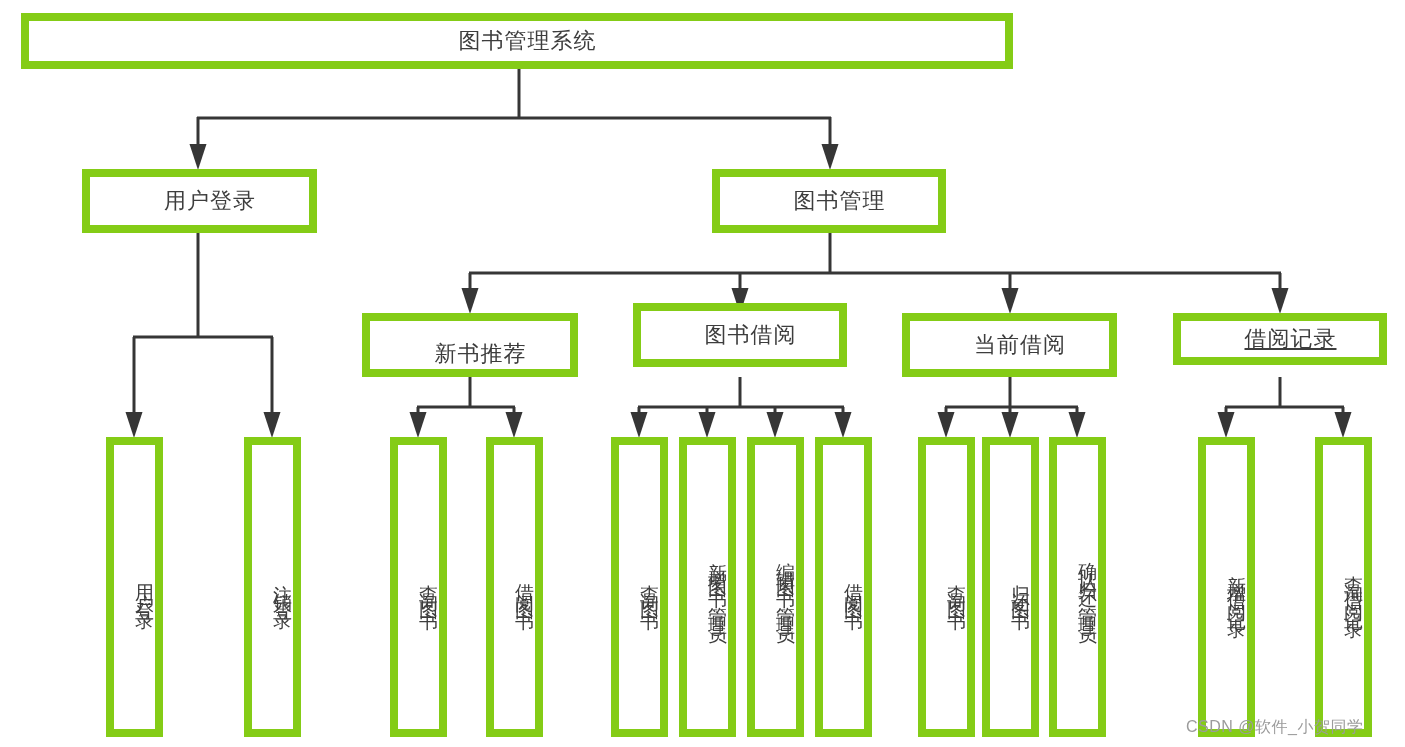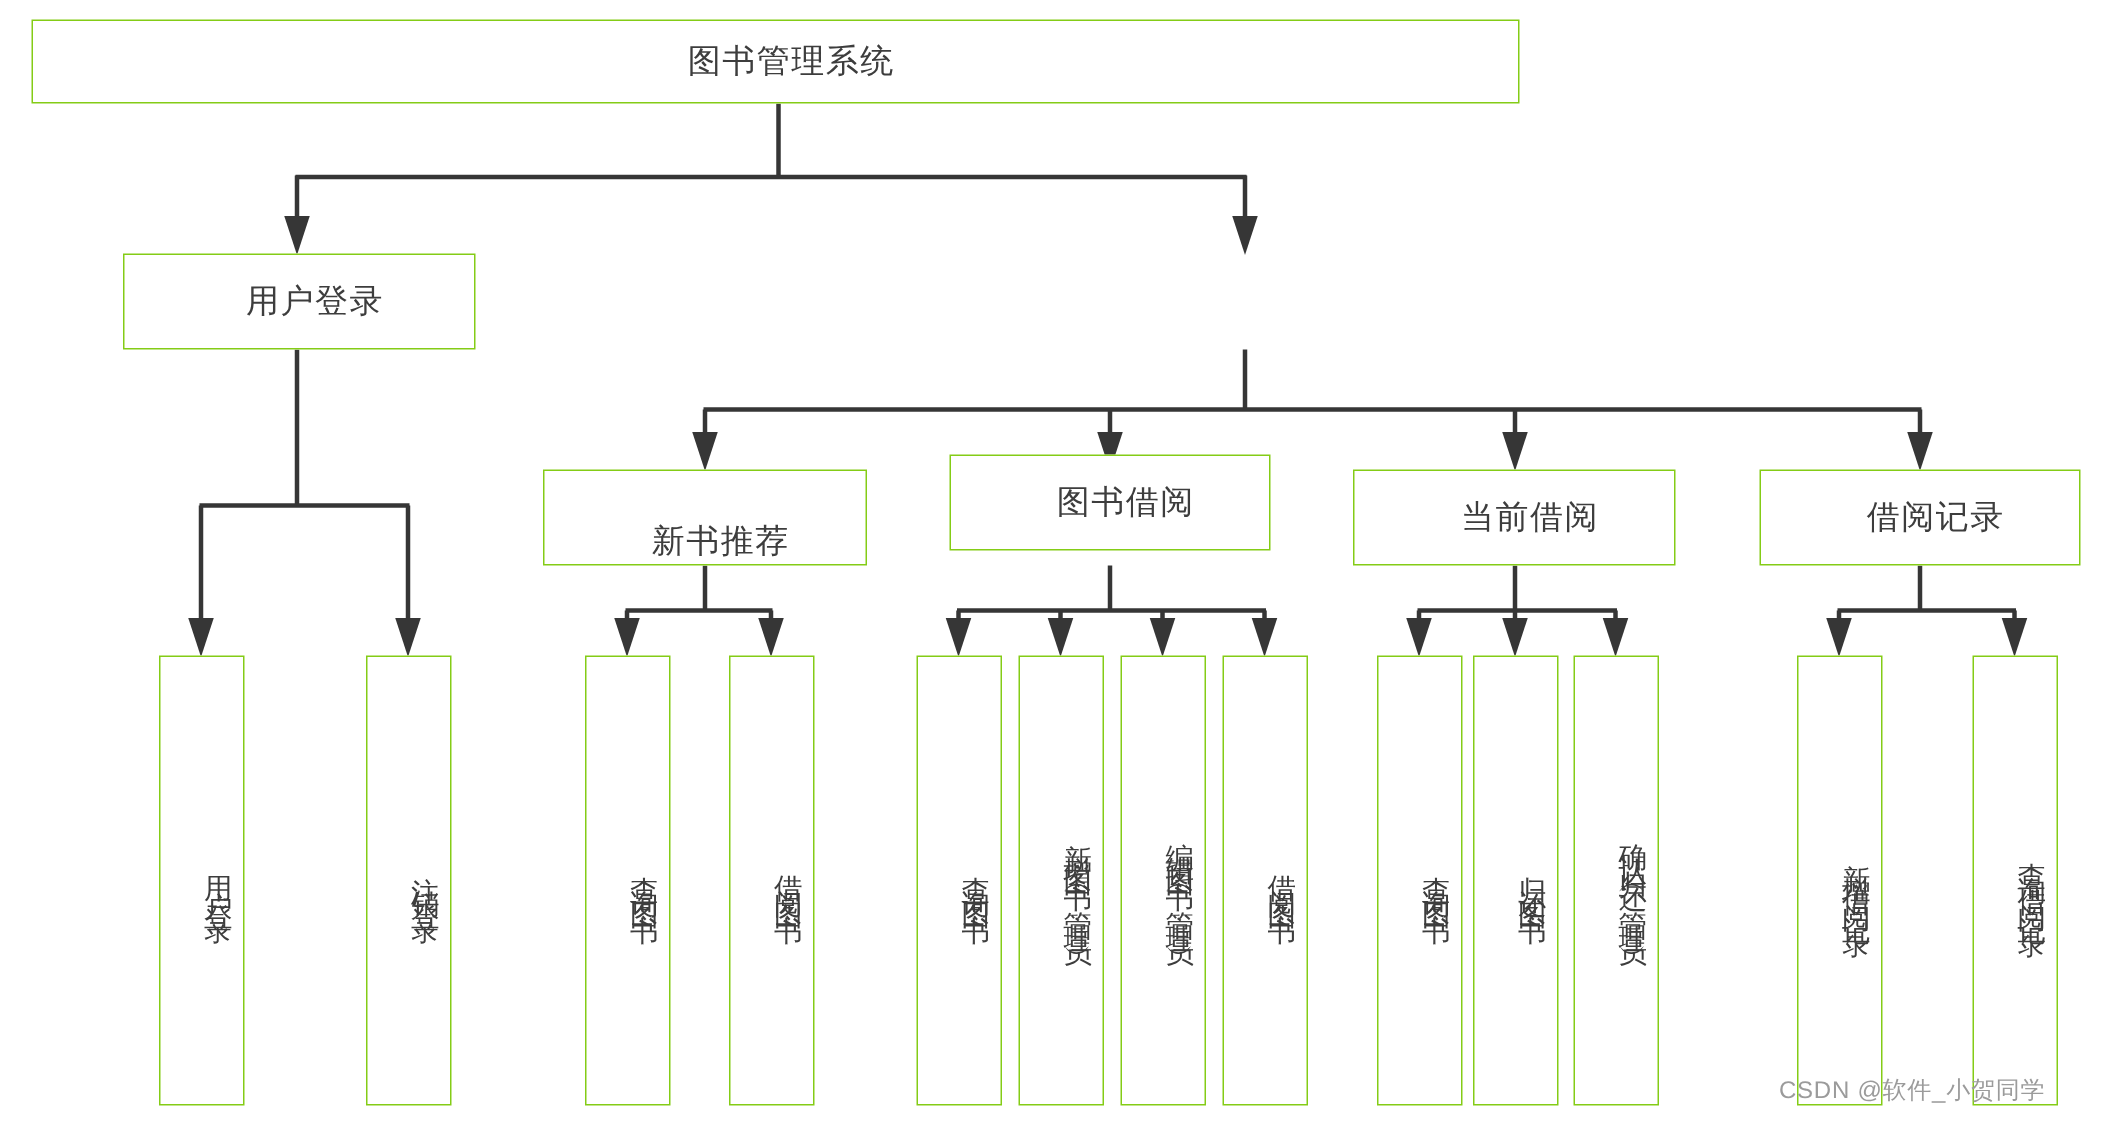--- a/index.html
+++ b/index.html
@@ -8,21 +8,21 @@
     width: 1405px;
     height: 747px;
     background: #ffffff;
     font-family: "Liberation Sans", "DejaVu Sans", sans-serif;
     overflow: hidden;
   }
   #wires { position: absolute; left: 0; top: 0; z-index: 1; }
   .box {
     position: absolute;
     box-sizing: border-box;
-    border: 1px solid #84cc16;
+    border: 8px solid #84cc16;
     background: #ffffff;
     display: flex;
     align-items: center;
     justify-content: center;
     color: #3d3d3d;
     z-index: 2;
     padding-left: 21px;
   }
   .hlabel {
     font-size: 22px;
@@ -108,31 +108,34 @@
       <polygon points="1343,438 1334.5,412 1351.5,412" fill="#363636"></polygon>
     </svg>
 
   <div class="box" style="left:21px; top:13px; width:992px; height:56px;">
     <span class="hlabel">图书管理系统</span>
   </div>
 
   <div class="box" style="left:82px; top:169px; width:235px; height:64px;">
     <span class="hlabel">用户登录</span>
   </div>
+  <div class="box" style="left:712px; top:169px; width:234px; height:64px;">
+    <span class="hlabel">图书管理</span>
+  </div>
 
   <div class="box" style="left:362px; top:313px; width:216px; height:64px;align-items:flex-end;">
     <span class="hlabel">新书推荐</span>
   </div>
   <div class="box" style="left:633px; top:303px; width:214px; height:64px;">
     <span class="hlabel">图书借阅</span>
   </div>
   <div class="box" style="left:902px; top:313px; width:215px; height:64px;text-align:right;">
     <span class="hlabel">当前借阅</span>
   </div>
-  <div class="box" style="left:1173px; top:313px; width:214px; height:64px;">
+  <div class="box" style="left:1173px; top:313px; width:214px; height:52px;text-decoration:underline;">
     <span class="hlabel">借阅记录</span>
   </div>
 
   <div class="box leaf" style="left:106px; top:437px; width:57px; height:300px;">
     <span class="vtext">用户登录</span>
   </div>
   <div class="box leaf" style="left:244px; top:437px; width:57px; height:300px;">
     <span class="vtext">注销登录</span>
   </div>
 

